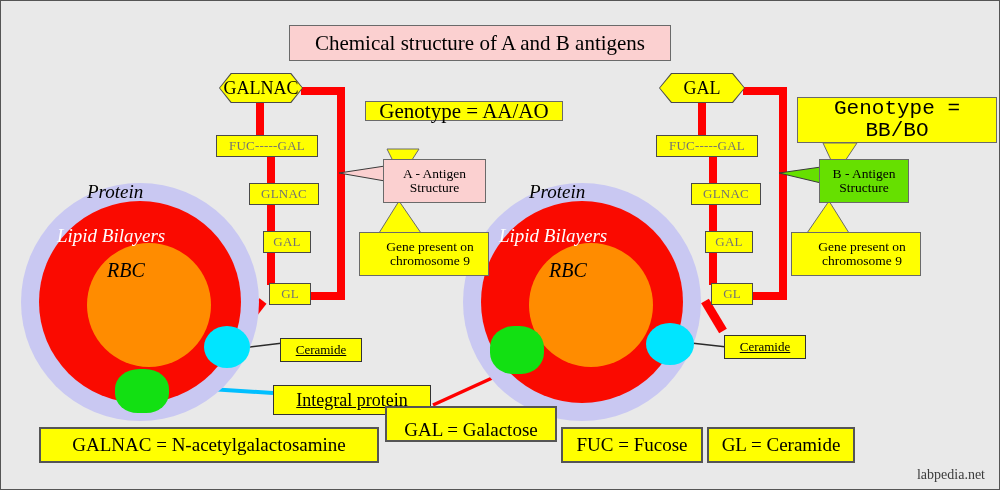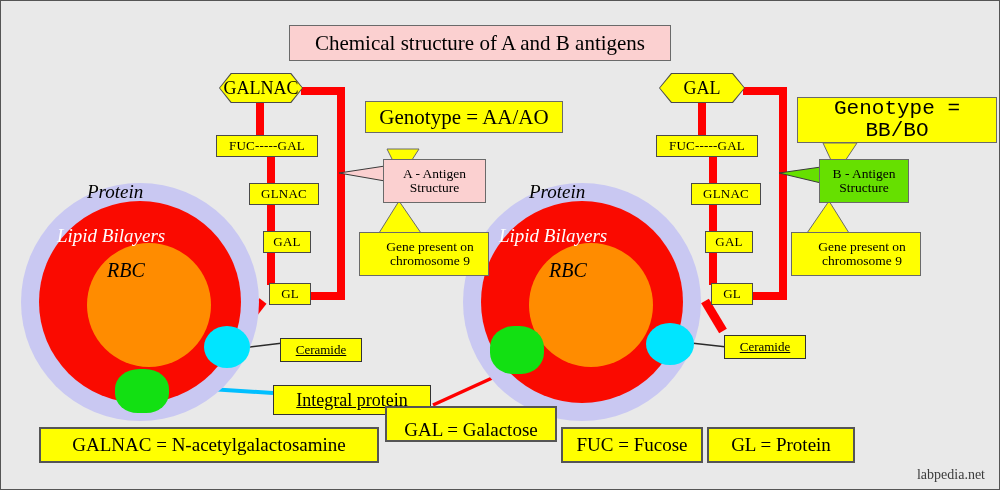--- a/index.html
+++ b/index.html
@@ -21,21 +21,21 @@
     box-sizing:border-box;
     display:flex;align-items:center;justify-content:center;
     text-align:center;
     line-height:1.05;
   }
 
   
   .chainbox{
     background:#ffff00;
     border:1px solid #4a4a4a;
-    color:#000000;
+    color:#737373;
     font-size:13px;
     letter-spacing:.2px;
     z-index:7;
   }
   .hexwrap{position:absolute;z-index:7;}
   .hexwrap .hexshadow{
     position:absolute;inset:0;
     background:#4a4a4a;
     clip-path:polygon(14% 0%, 86% 0%, 100% 50%, 86% 100%, 14% 100%, 0% 50%);
   }
@@ -261,21 +261,21 @@
   </div>
 
   <div class="node chainbox" style="left:704px;top:230px;width:48px;height:22px;">
     <span>GAL</span>
   </div>
 
   <div class="node chainbox" style="left:710px;top:282px;width:42px;height:22px;">
     <span>GL</span>
   </div>
 
-  <div class="node genotype" style="left:364px;top:100px;width:198px;height:32px;">
+  <div class="node genotype" style="left:364px;top:100px;width:198px;height:20px;">
     <span>Genotype = AA/AO</span>
   </div>
 
   <div class="node genotype" style="left:796px;top:96px;width:200px;height:46px;font-family:Liberation Mono, monospace;">
     <span>Genotype = BB/BO</span>
   </div>
 
   <div class="node antigen pink" style="left:382px;top:158px;width:103px;height:44px;">
     <span>A - Antigen</span>
     <span>Structure</span>
@@ -311,18 +311,18 @@
   <div class="node legend" style="left:38px;top:426px;width:340px;">
     <span>GALNAC = N-acetylgalactosamine</span>
   </div>
   <div class="node legend" style="left:384px;top:405px;width:172px;align-items:flex-end;">
     <span>GAL = Galactose</span>
   </div>
   <div class="node legend" style="left:560px;top:426px;width:142px;">
     <span>FUC = Fucose</span>
   </div>
   <div class="node legend" style="left:706px;top:426px;width:148px;">
-    <span>GL = Protein</span>
+    <span>GL = Ceramide</span>
   </div>
 
   <div id="watermark">labpedia.net</div>
 
 </div>
 
 </body></html>

